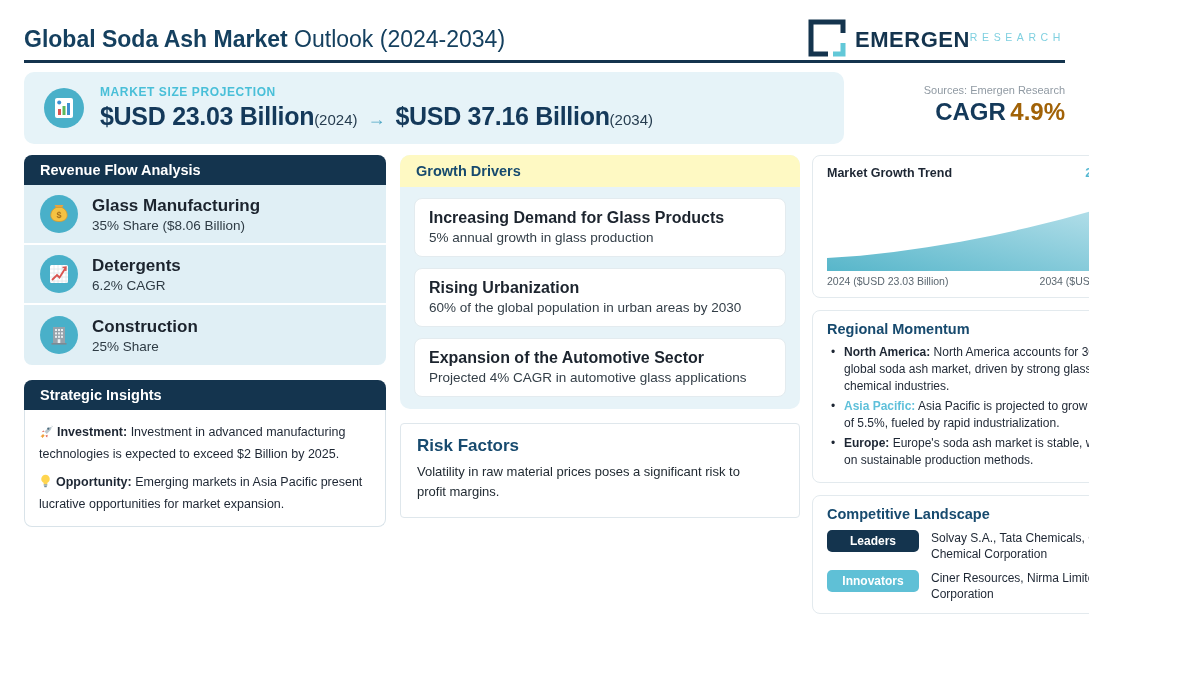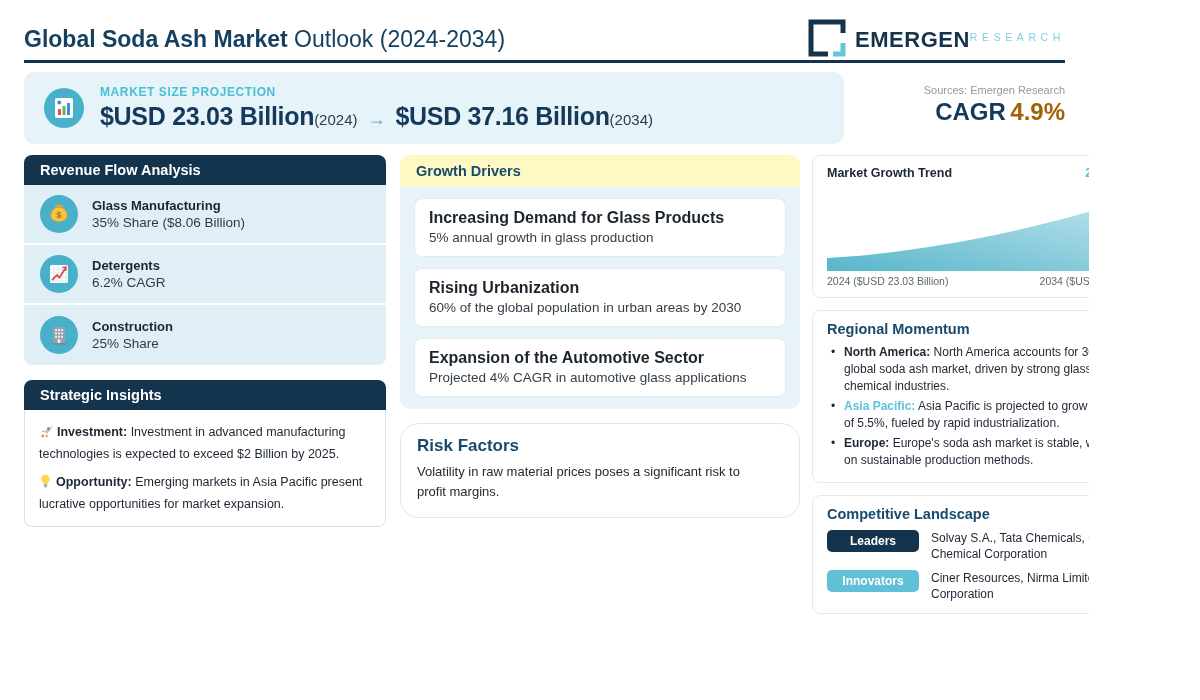--- a/index.html
+++ b/index.html
@@ -34,40 +34,40 @@
   
   .col-left  { position:absolute; left:24px;  top:155px; width:362px; }
   .col-mid   { position:absolute; left:400px; top:155px; width:400px; }
   .col-right { position:absolute; left:812px; top:155px; width:364px; }
 
   
   .navy-header { background:#14344e; color:#fff; font-size:14.5px; font-weight:bold; padding:7px 16px; border-radius:8px 8px 0 0; }
   .rev-item { background:#e0eff5; display:flex; align-items:center; gap:14px; padding:11px 16px; height:60px; border-bottom:2px solid #fff; }
   .rev-item:last-child { border-bottom:none; border-radius:0 0 8px 8px; }
   .icon-circle { width:38px; height:38px; border-radius:50%; background:#49b0c9; display:flex; align-items:center; justify-content:center; flex:0 0 auto; }
-  .rev-title { font-size:13px; font-weight:bold; color:#1c242e; }
+  .rev-title { font-size:17px; font-weight:bold; color:#1c242e; }
   .rev-detail { font-size:13.5px; color:#2e3b44; margin-top:2px; }
 
   
   .insights { margin-top:15px; }
   .insights-body { background:#fff; border:1px solid #d9e3e9; border-top:none; border-radius:0 0 8px 8px; padding:10px 14px 12px; }
   .insight-p { font-size:12.5px; line-height:1.6; color:#1d2633; margin-top:8px; }
   .insight-p:first-child { margin-top:2px; }
   .insight-p .ins-label { font-weight:bold; }
   .ins-icon { display:inline-block; vertical-align:-2px; margin-right:4px; }
 
   
   .growth-panel { background:#e7f3f8; border-radius:10px; padding-bottom:12px; }
   .growth-header { background:#fef9c3; border-radius:10px 10px 0 0; padding:8px 16px; font-size:14.5px; font-weight:bold; color:#174a6e; }
   .driver-card { background:#fff; border:1px solid #e3ebef; border-radius:8px; margin:11px 14px 0; padding:10px 14px 11px; }
   .driver-title { font-size:16px; font-weight:bold; color:#1c242e; }
   .driver-detail { font-size:13.5px; color:#333e47; margin-top:3px; }
 
   
-  .risk-card { margin-top:14px; background:#fff; border:1px solid #dfe7ec; border-radius:19px; padding:12px 16px 16px; }
+  .risk-card { margin-top:14px; background:#fff; border:1px solid #dfe7ec; border-radius:4px; padding:12px 16px 16px; }
   .risk-title { font-size:17px; font-weight:bold; color:#174a6e; }
   .risk-text { font-size:13px; color:#222b33; line-height:1.5; margin-top:6px; max-width:330px; }
 
   
   .r-card { background:#fff; border:1px solid #e3eaee; border-radius:8px; padding:10px 14px; }
   .trend-head { display:flex; justify-content:space-between; align-items:center; margin-bottom:5px; }
   .trend-title { font-size:12.5px; font-weight:bold; color:#1d2633; }
   .trend-cagr { font-size:12.5px; font-weight:bold; color:#56b8d2; }
   .trend-foot { display:flex; justify-content:space-between; font-size:10.5px; color:#5b6770; margin-top:4px; }
   .regional { margin-top:12px; }

